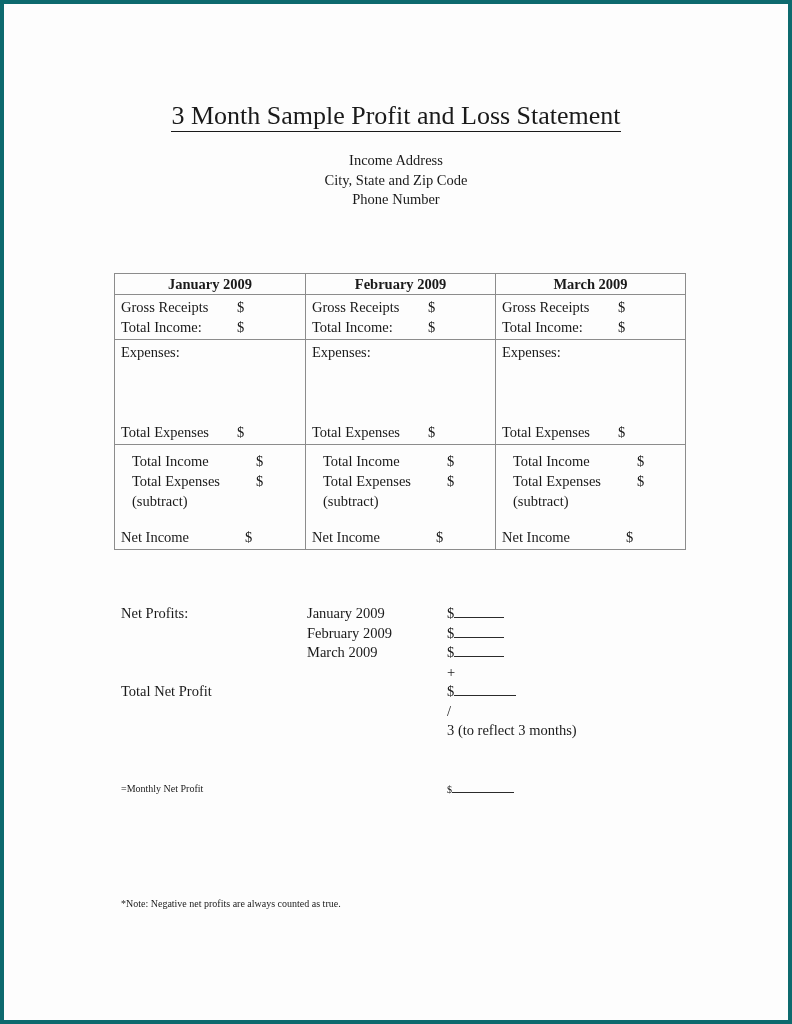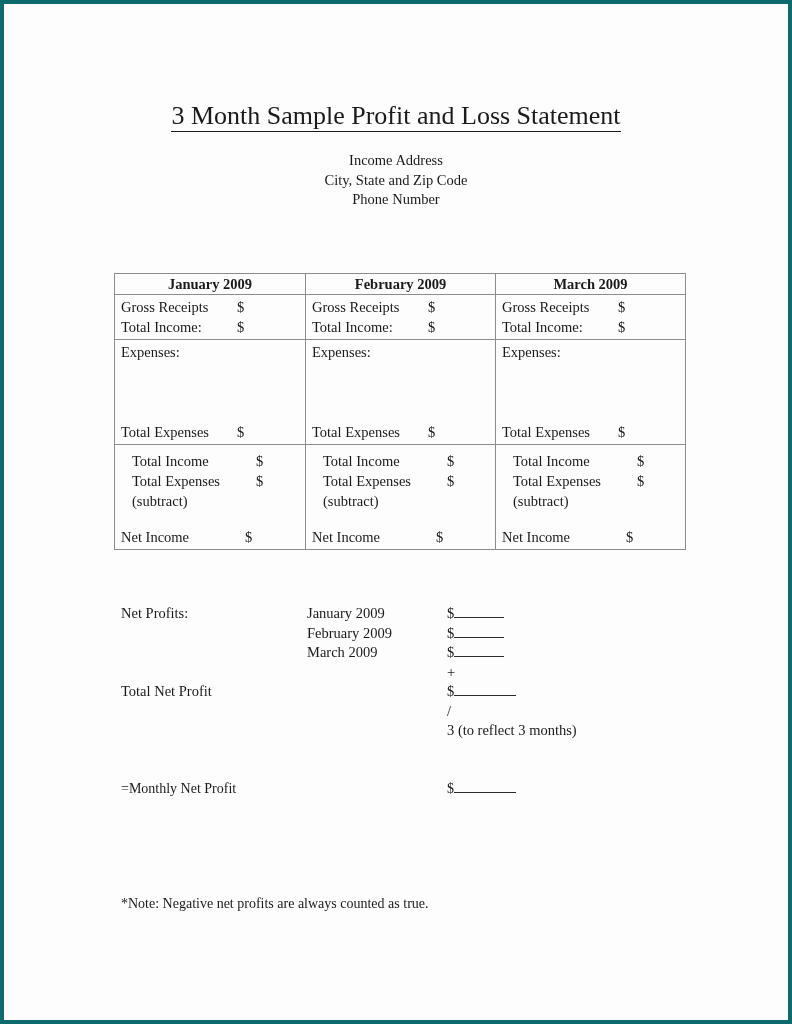--- a/index.html
+++ b/index.html
@@ -187,21 +187,21 @@
   }
   .b-short { width: 50px; }
   .b-med   { width: 62px; }
   .b-sig   { width: 155px; }
   .b-date  { width: 95px; }
 
   
   .lower {
     position: absolute;
     left: 117px;
-    font-size: 14px;
+    font-size: 10px;
     line-height: 19.5px;
     white-space: nowrap;
   }
   #monthly-net-row   { top: 775px; }
   #signature-row     { top: 813px; }
   #truth-row         { top: 851px; }
   #note-row          { top: 890px; }
 
   .mn-amount {
     position: absolute;

